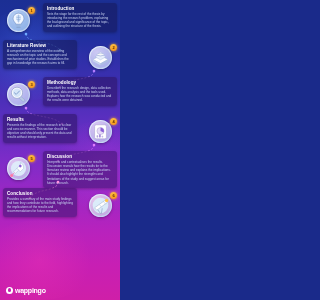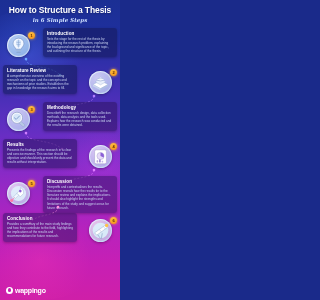--- a/index.html
+++ b/index.html
@@ -114,24 +114,20 @@
 </style>
 </head>
 <body>
 
 <div id="poster">
 
   <div class="glow g1"></div>
   <div class="glow g2"></div>
   <div class="glow g3"></div>
 
-  <div class="header">
-    <div class="title">How to Structure a Thesis</div>
-    <div class="subtitle">in 6 Simple Steps</div>
-  </div>
 
   <div class="steps">
 
     <div class="step left-icon">
       <div class="icon-wrap">
         <div class="bubble">
           <svg viewBox="0 0 23 23">
             <circle cx="11.5" cy="11.5" r="10.5" fill="#2e6fd6" opacity=".30"></circle>
             <path d="M11.5 4.2c-3.1 0-5.4 2.3-5.4 5.1 0 2 1.1 3.3 1.9 4.3.5.6.7 1 .7 1.6h5.6c0-.6.2-1 .7-1.6.8-1 1.9-2.3 1.9-4.3 0-2.8-2.3-5.1-5.4-5.1z" fill="#f2f7ff" stroke="#5d7fb8" stroke-width=".5"></path>
             <path d="M9.1 7.6c0-.9.9-1.6 2.4-1.6s2.4.7 2.4 1.6c0 .5-.2.8-.5 1.1.4.3.6.7.6 1.2 0 .6-.4 1.1-1 1.4v1.4h-3v-1.4c-.6-.3-1-.8-1-1.4 0-.5.2-.9.6-1.2-.3-.3-.5-.6-.5-1.1z" fill="#cfe0f7"></path>

